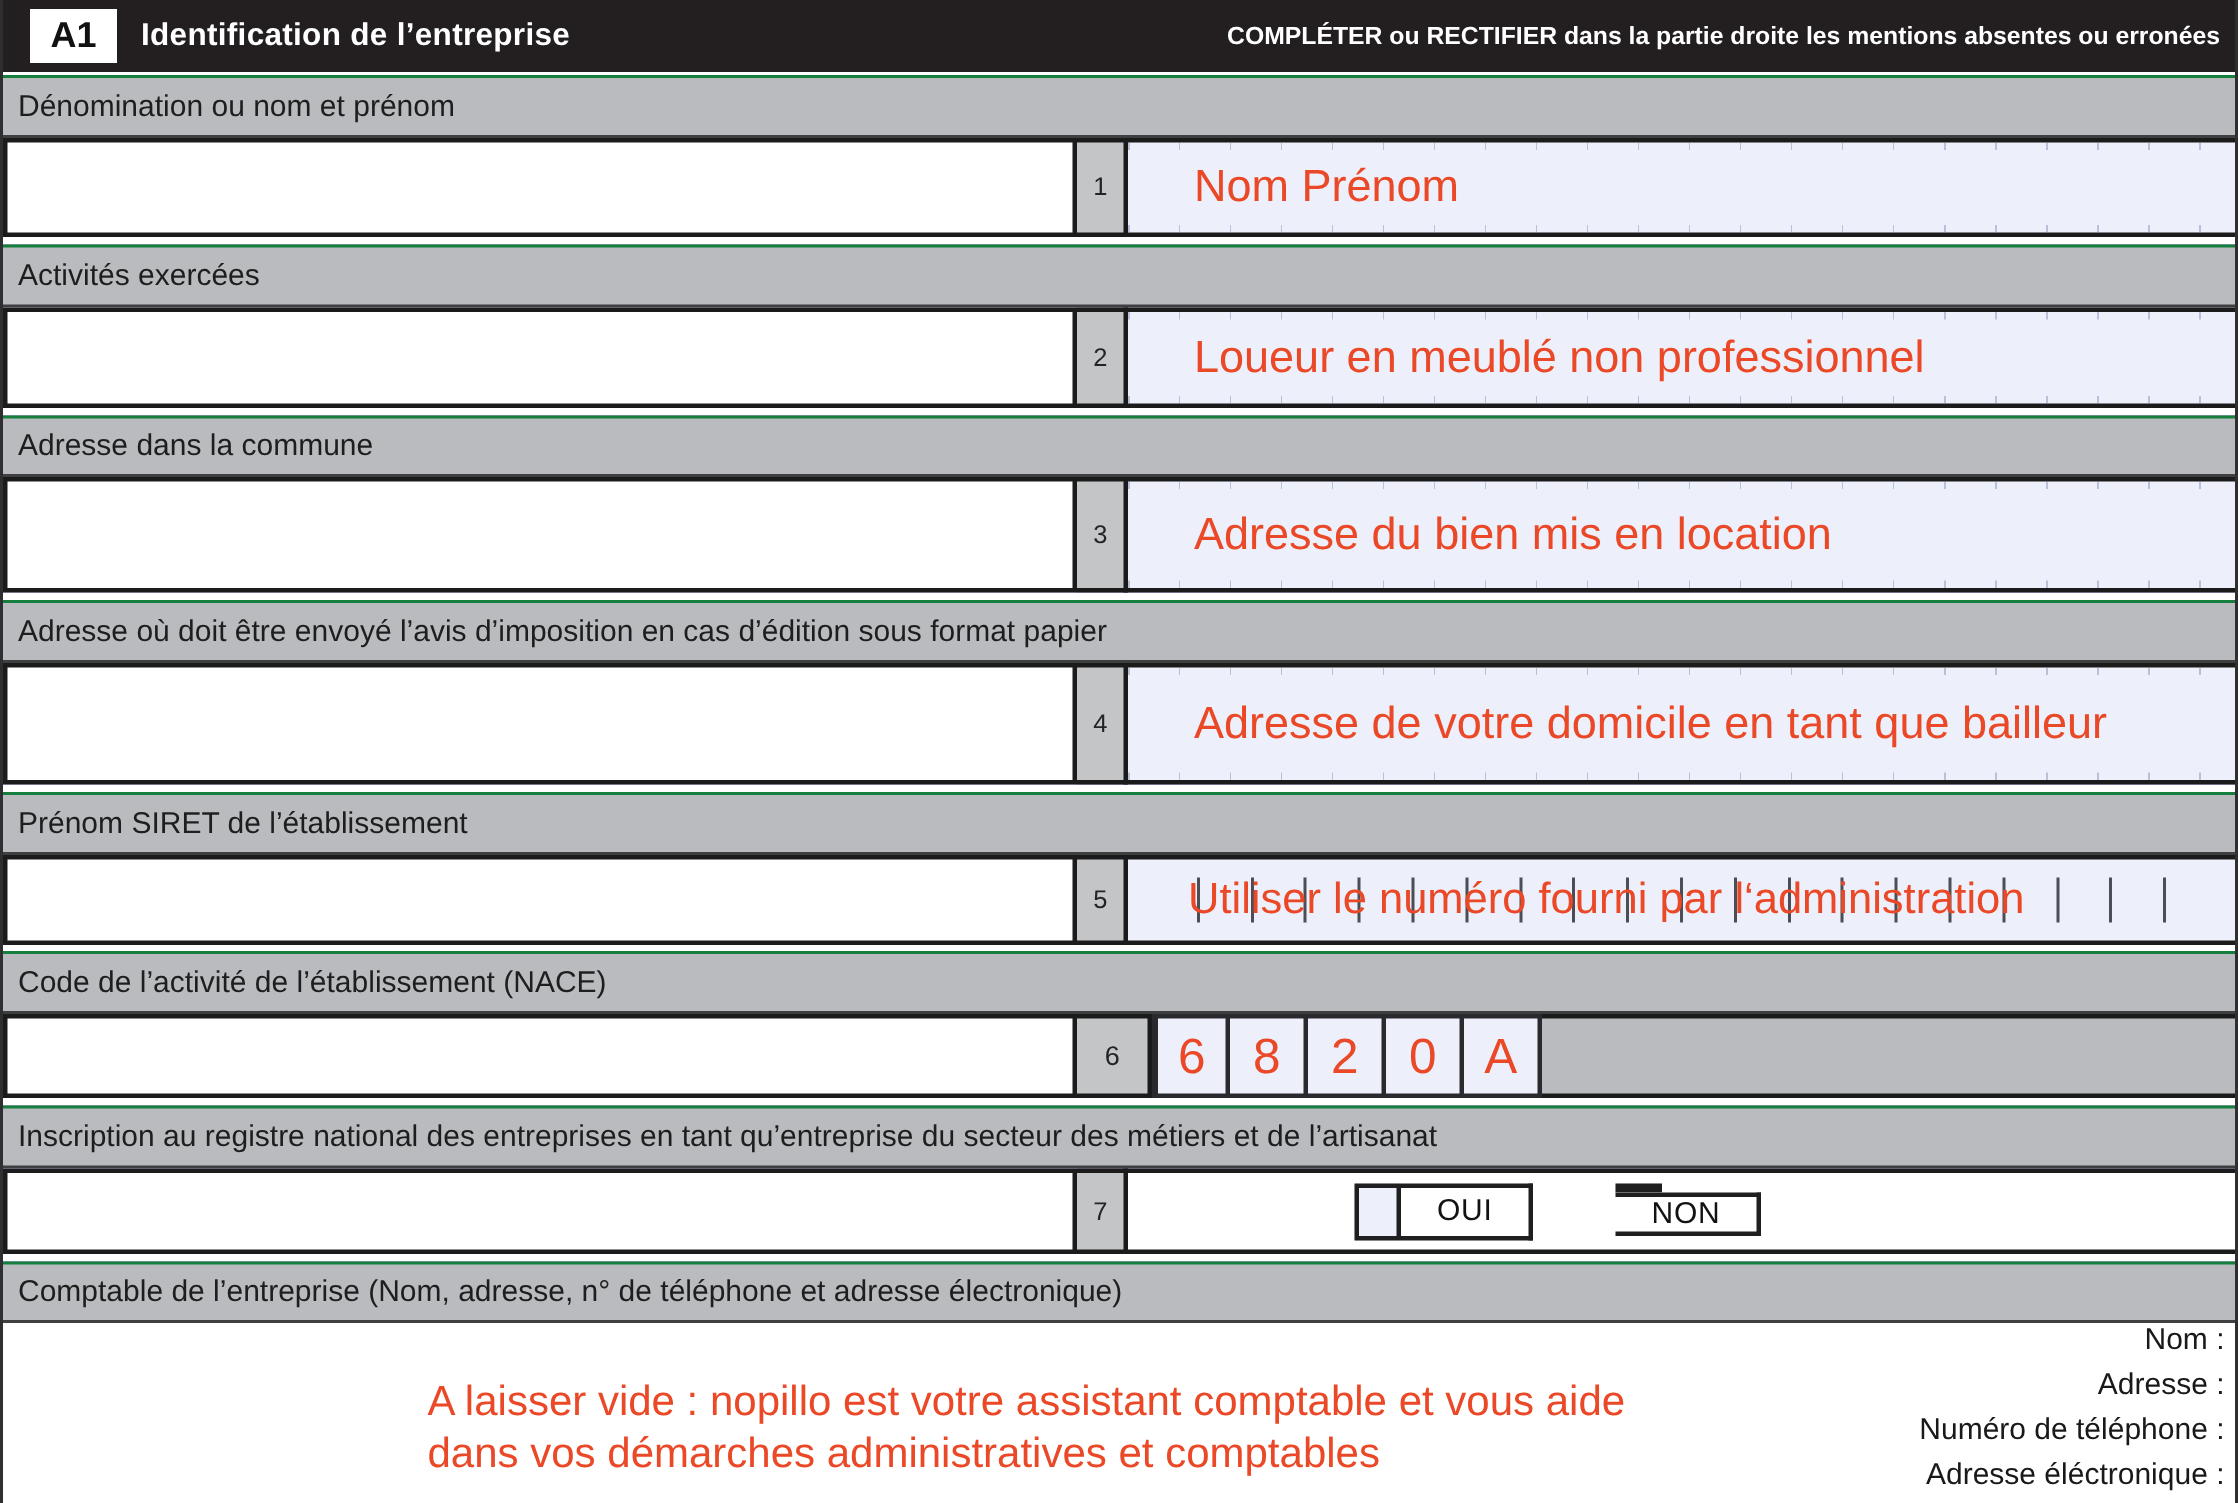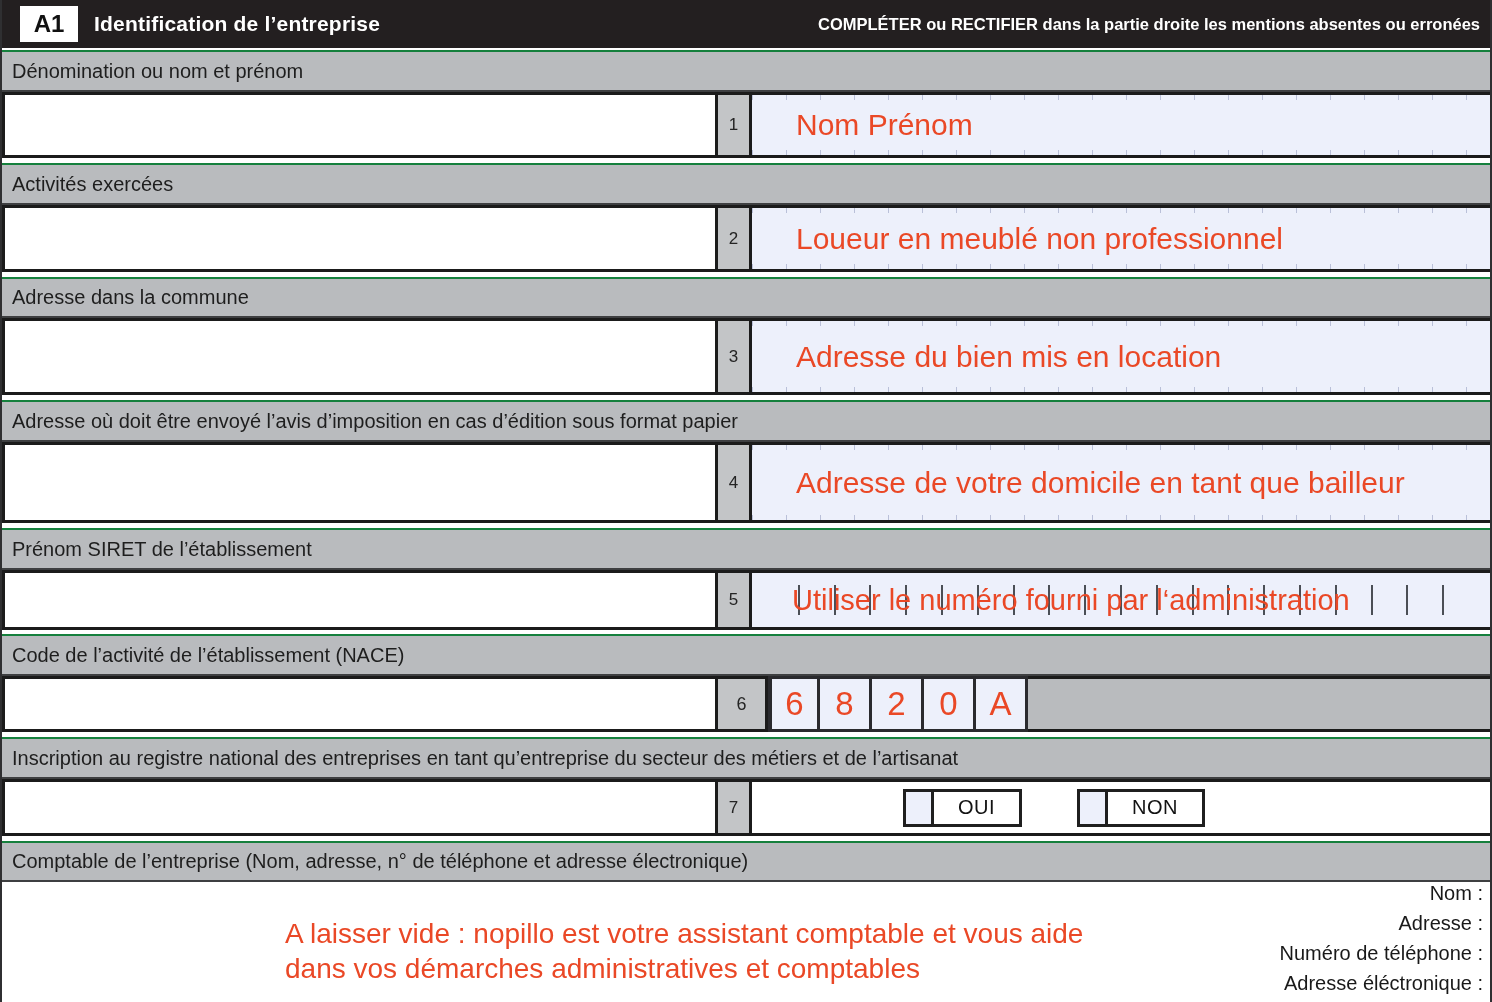--- a/index.html
+++ b/index.html
@@ -61,21 +61,21 @@
 
   
   .choice-area { flex:1; background:#ffffff;
                  border-top:3px solid #1b1b1b; border-bottom:3px solid #1b1b1b;
                  display:flex; align-items:center; }
   .checkgroup { display:flex; height:38px; }
   .checksq  { width:31px; background:#edf0fb; border:3px solid #1f1f1f; }
   .checklbl { min-width:66px; background:#ffffff; border:3px solid #1f1f1f; border-left:none;
               display:flex; align-items:center; justify-content:center;
               font-size:20px; color:#121212; padding:0 24px; letter-spacing:.5px; }
-  .ml-oui { margin-left:151px; } .ml-non { margin-left:55px; }
+  .ml-oui { margin-left:151px; } .ml-non { margin-left:55px;flex-direction:column; }
 
   
   .bottom { position:relative; height:120px; background:#ffffff; display:flex; flex-direction:column; }
   .comp-row { height:30px; display:flex; align-items:flex-end;flex-direction:column; }
   .comp-label { font-size:20px; color:#191919; padding-left:10px; padding-right:7px; white-space:nowrap; }
   .comp-strip { flex:1; background:#edf0fb; height:26px; }
   .comp-overlay { position:absolute; left:283px; top:34px; color:#ea4826; font-size:28px; line-height:35px; }
 </style>
 </head>
 <body>

